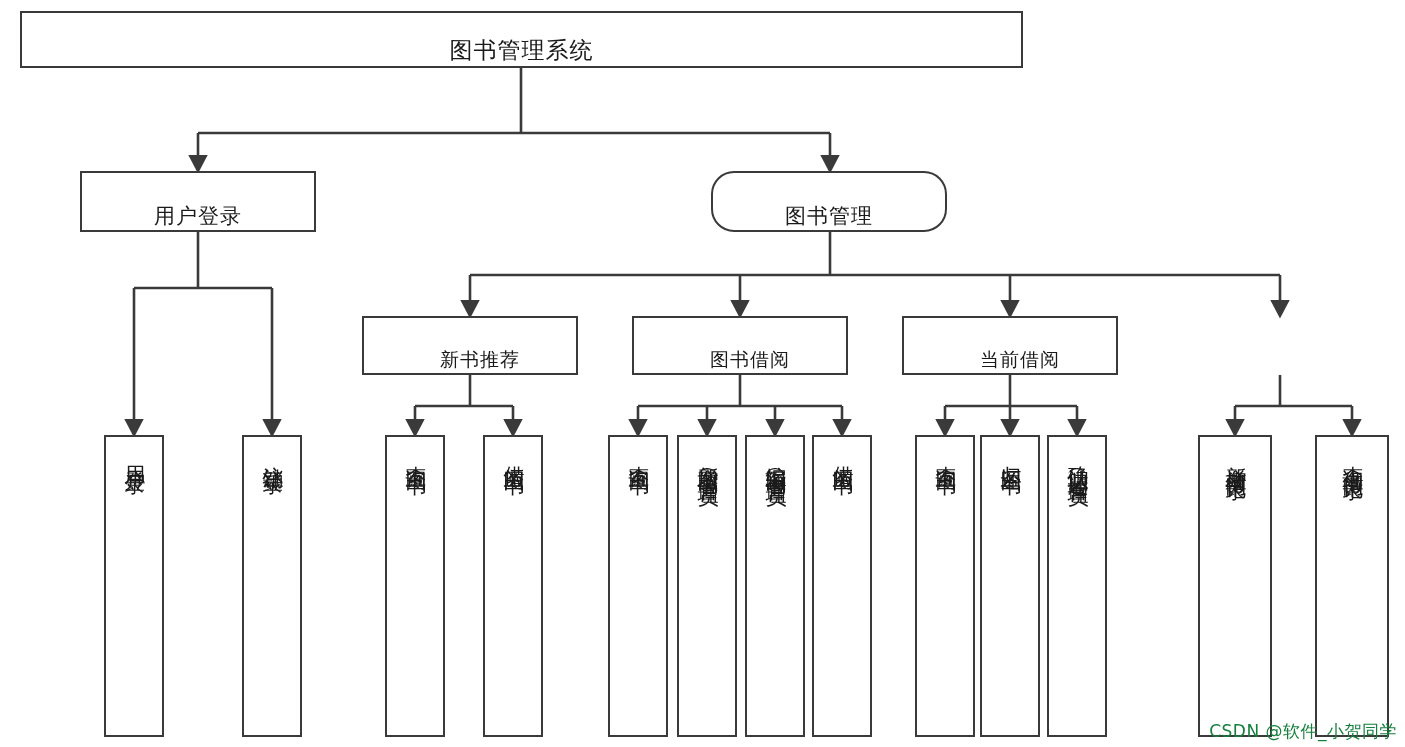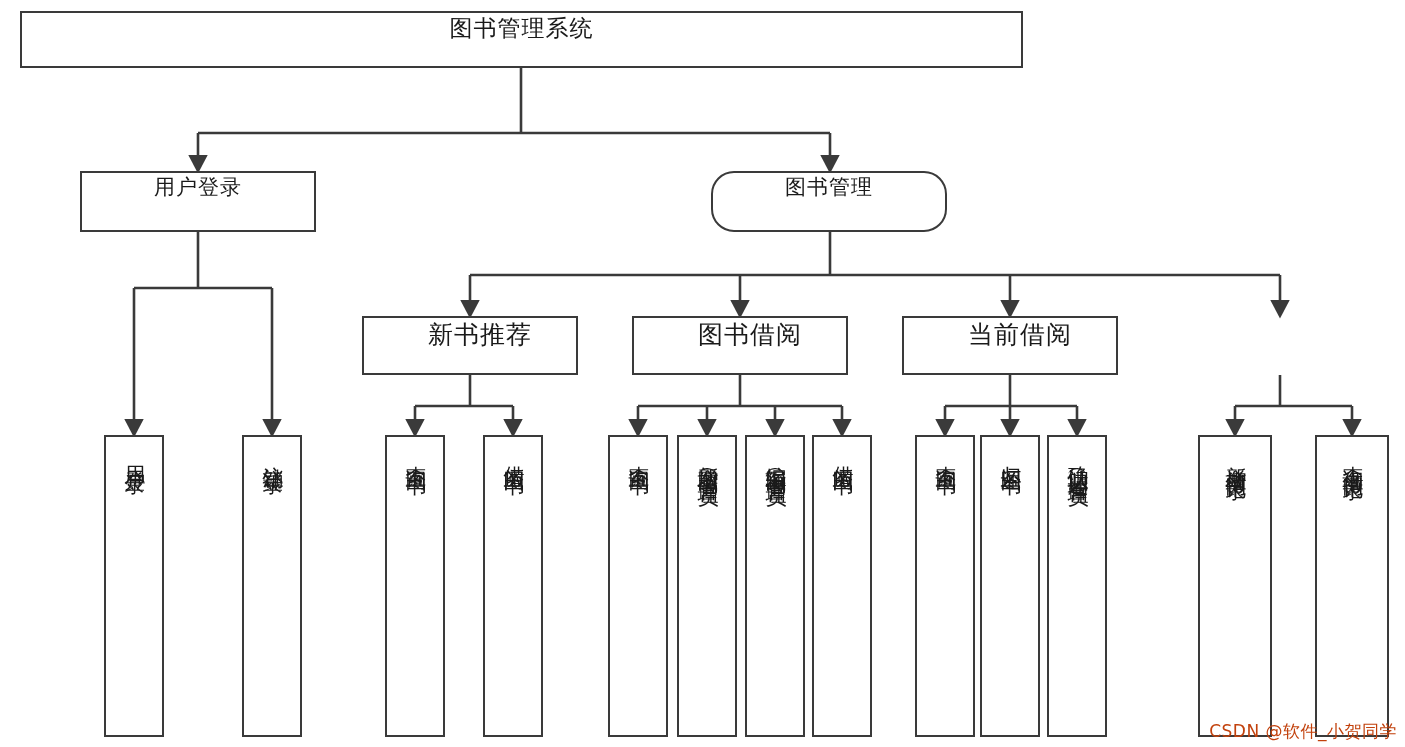--- a/index.html
+++ b/index.html
@@ -25,35 +25,35 @@
     width: 1405px;
     height: 747px;
     pointer-events: none;
   }
   .node {
     position: absolute;
     box-sizing: border-box;
     background: #ffffff;
     border: 2.5px solid #3a3a3a;
     display: flex;
-    align-items: flex-start;
+    align-items: flex-end;
     justify-content: center;
     color: #1a1a1a;
     z-index: 2;
   }
   .node.root {
     font-size: 23px;
     letter-spacing: 1px;
   }
   .node.lvl2 {
     font-size: 21px;
     letter-spacing: 1px;
   }
   .node.lvl3 {
-    font-size: 25px;
+    font-size: 19px;
     letter-spacing: 1px;
     padding-left: 20px;
   }
   .node.leaf {
     font-size: 21px;
     padding: 12px 0 10px 0;
     align-items: flex-start;
     justify-content: center;
   }
   .vtext {
@@ -61,21 +61,21 @@
     text-orientation: upright;
     line-height: 1.04;
     letter-spacing: 3px;
     white-space: nowrap;
   }
   .watermark {
     position: absolute;
     right: 8px;
     bottom: 4px;
     font-size: 17px;
-    color: #c2410c;
+    color: #15803d;
     letter-spacing: 0.5px;
     z-index: 5;
     white-space: nowrap;
   }
 </style>
 </head>
 <body>
 
 <div id="canvas">
 

